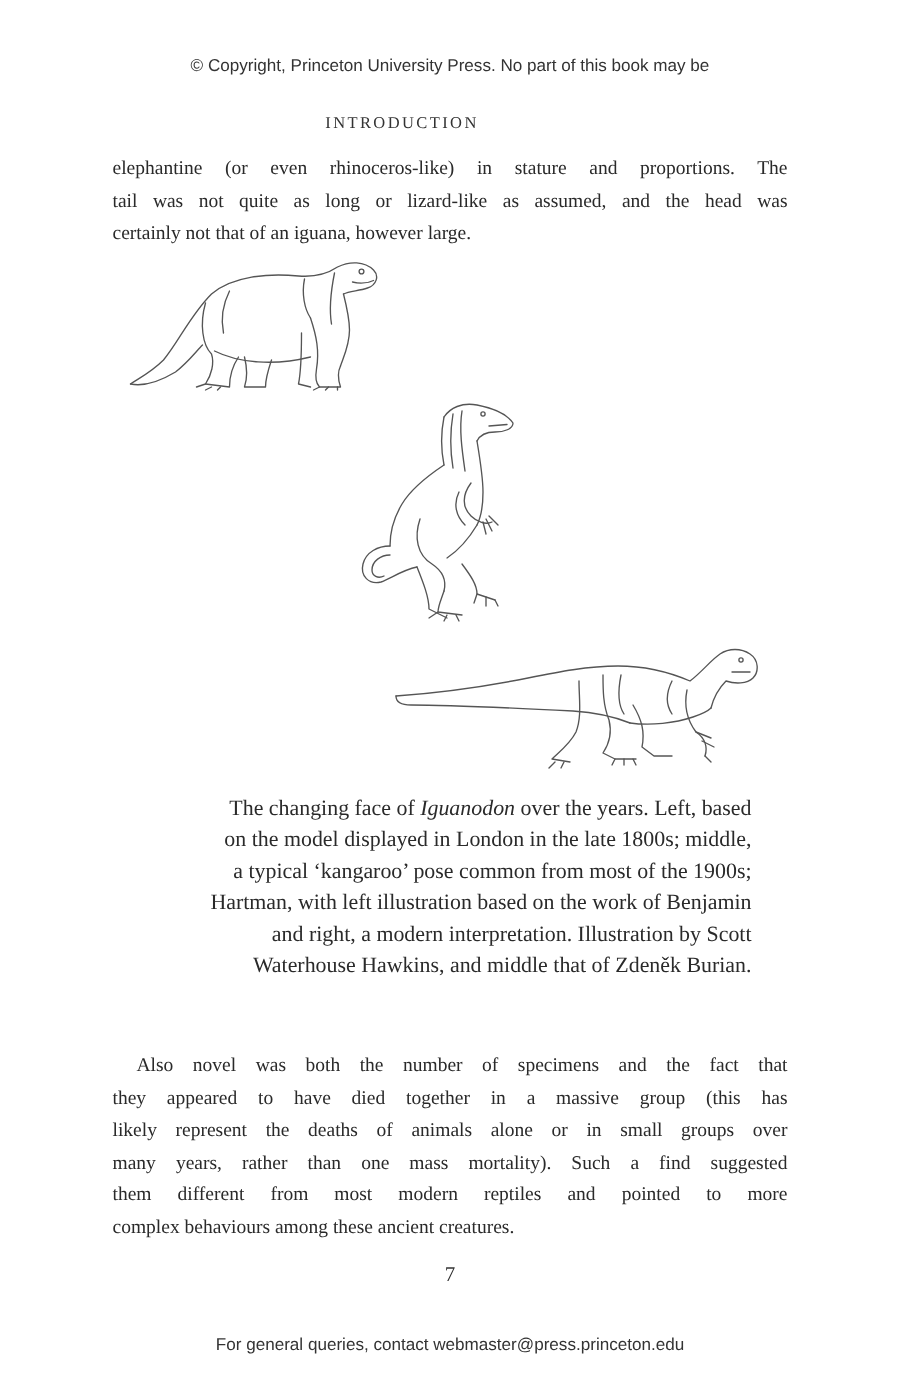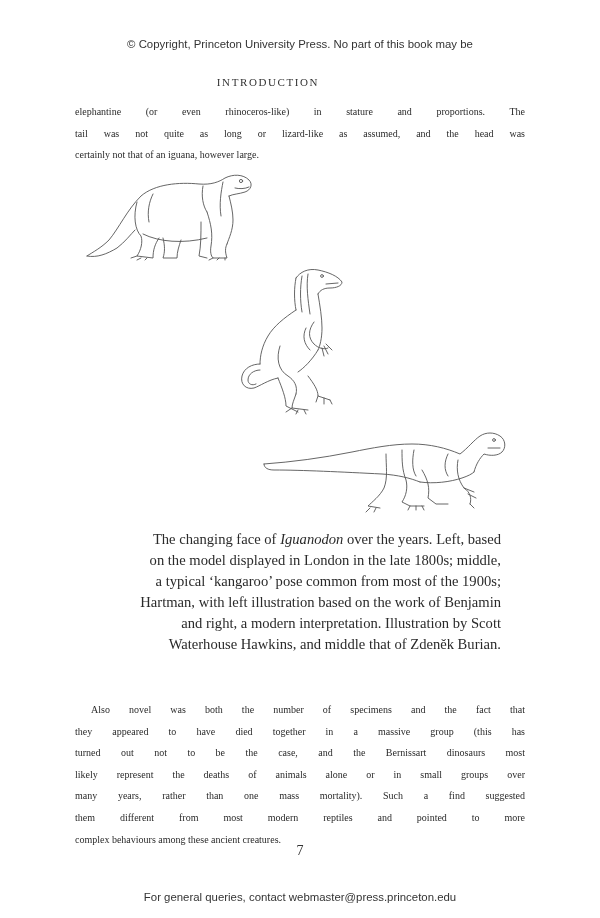--- a/index.html
+++ b/index.html
@@ -8,21 +8,21 @@
     position: absolute; left: 0; top: 5px; width: 600px; text-align: center;
     font-family: "Liberation Sans", sans-serif; font-size: 11.4px; line-height: 15px; color: #333;
   }
   .copyright div { white-space: nowrap; margin-top: 32px; }
   .running-head {
     position: absolute; left: 0; top: 76px; width: 536px; text-align: center;
     font-family: "Liberation Serif", serif; font-size: 11px; letter-spacing: 1.6px; color: #333;
   }
   .para {
     position: absolute; left: 75px; width: 450px;
-    font-family: "Liberation Serif", serif; font-size: 10px; line-height: 21.6px; color: #2a2a2a;
+    font-family: "Liberation Serif", serif; font-size: 13px; line-height: 21.6px; color: #2a2a2a;
   }
   .para .line { display: block; white-space: nowrap; text-align-last: justify; text-align: justify; }
   .para .line.last { text-align-last: left; }
   .para .indent { padding-left: 16px; }
   #p1 { top: 101px; }
   #p2 { top: 663px; margin-top: 36px; }
   .figure { position: absolute; }
   .figure svg { display: block; }
   .caption {
     position: absolute; left: 91px; top: 529px; width: 410px; text-align: right;
@@ -147,21 +147,20 @@
   <span class="line">on the model displayed in London in the late 1800s; middle,</span>
   <span class="line">a typical ‘kangaroo’ pose common from most of the 1900s;</span>
   <span class="line">Hartman, with left illustration based on the work of Benjamin</span>
   <span class="line">and right, a modern interpretation. Illustration by Scott</span>
   <span class="line">Waterhouse Hawkins, and middle that of Zdeněk Burian.</span>
 </div>
 
 <div class="para" id="p2">
   <span class="line indent">Also novel was both the number of specimens and the fact that</span>
   <span class="line">they appeared to have died together in a massive group (this has</span>
-  <span class="line">turned out not to be the case, and the Bernissart dinosaurs most</span>
   <span class="line">likely represent the deaths of animals alone or in small groups over</span>
   <span class="line">many years, rather than one mass mortality). Such a find suggested</span>
   <span class="line">them different from most modern reptiles and pointed to more</span>
   <span class="line last">complex behaviours among these ancient creatures.</span>
 </div>
 
 <div class="page-number">7</div>
 
 <div class="footer">For general queries, contact webmaster@press.princeton.edu</div>
 

